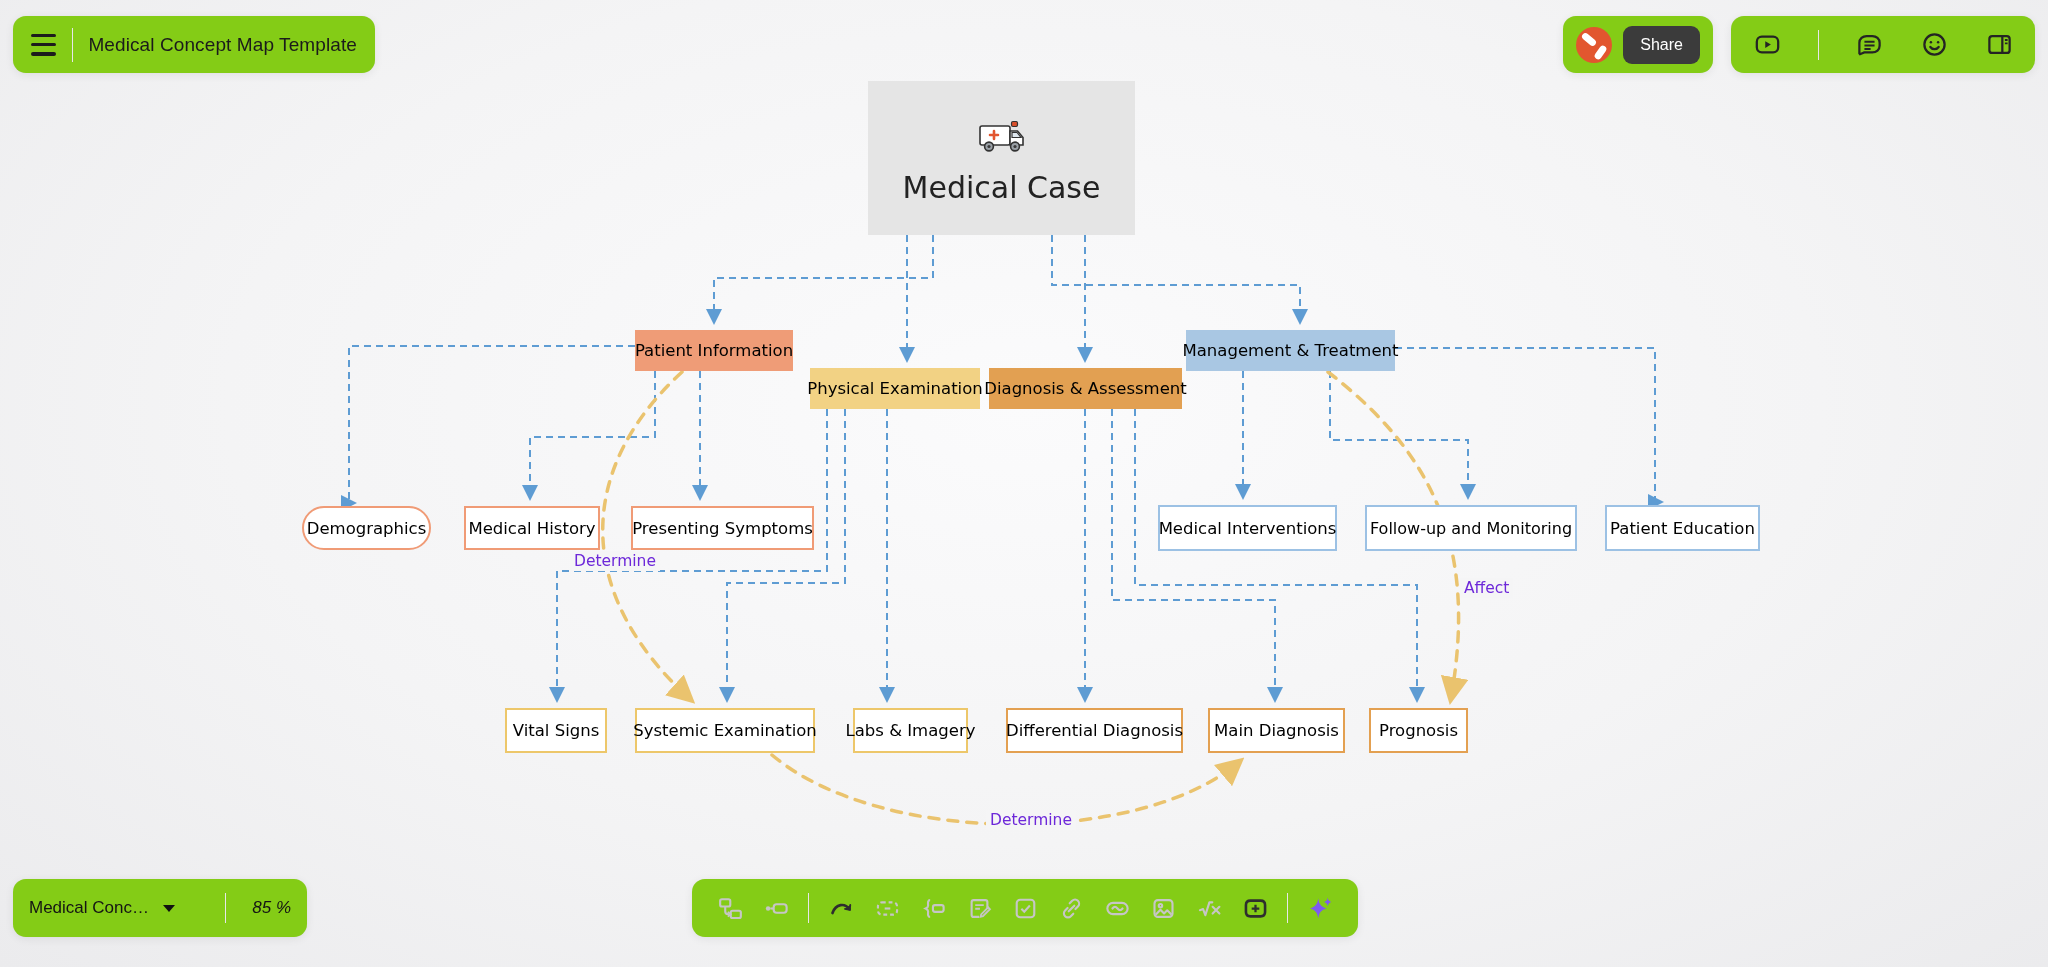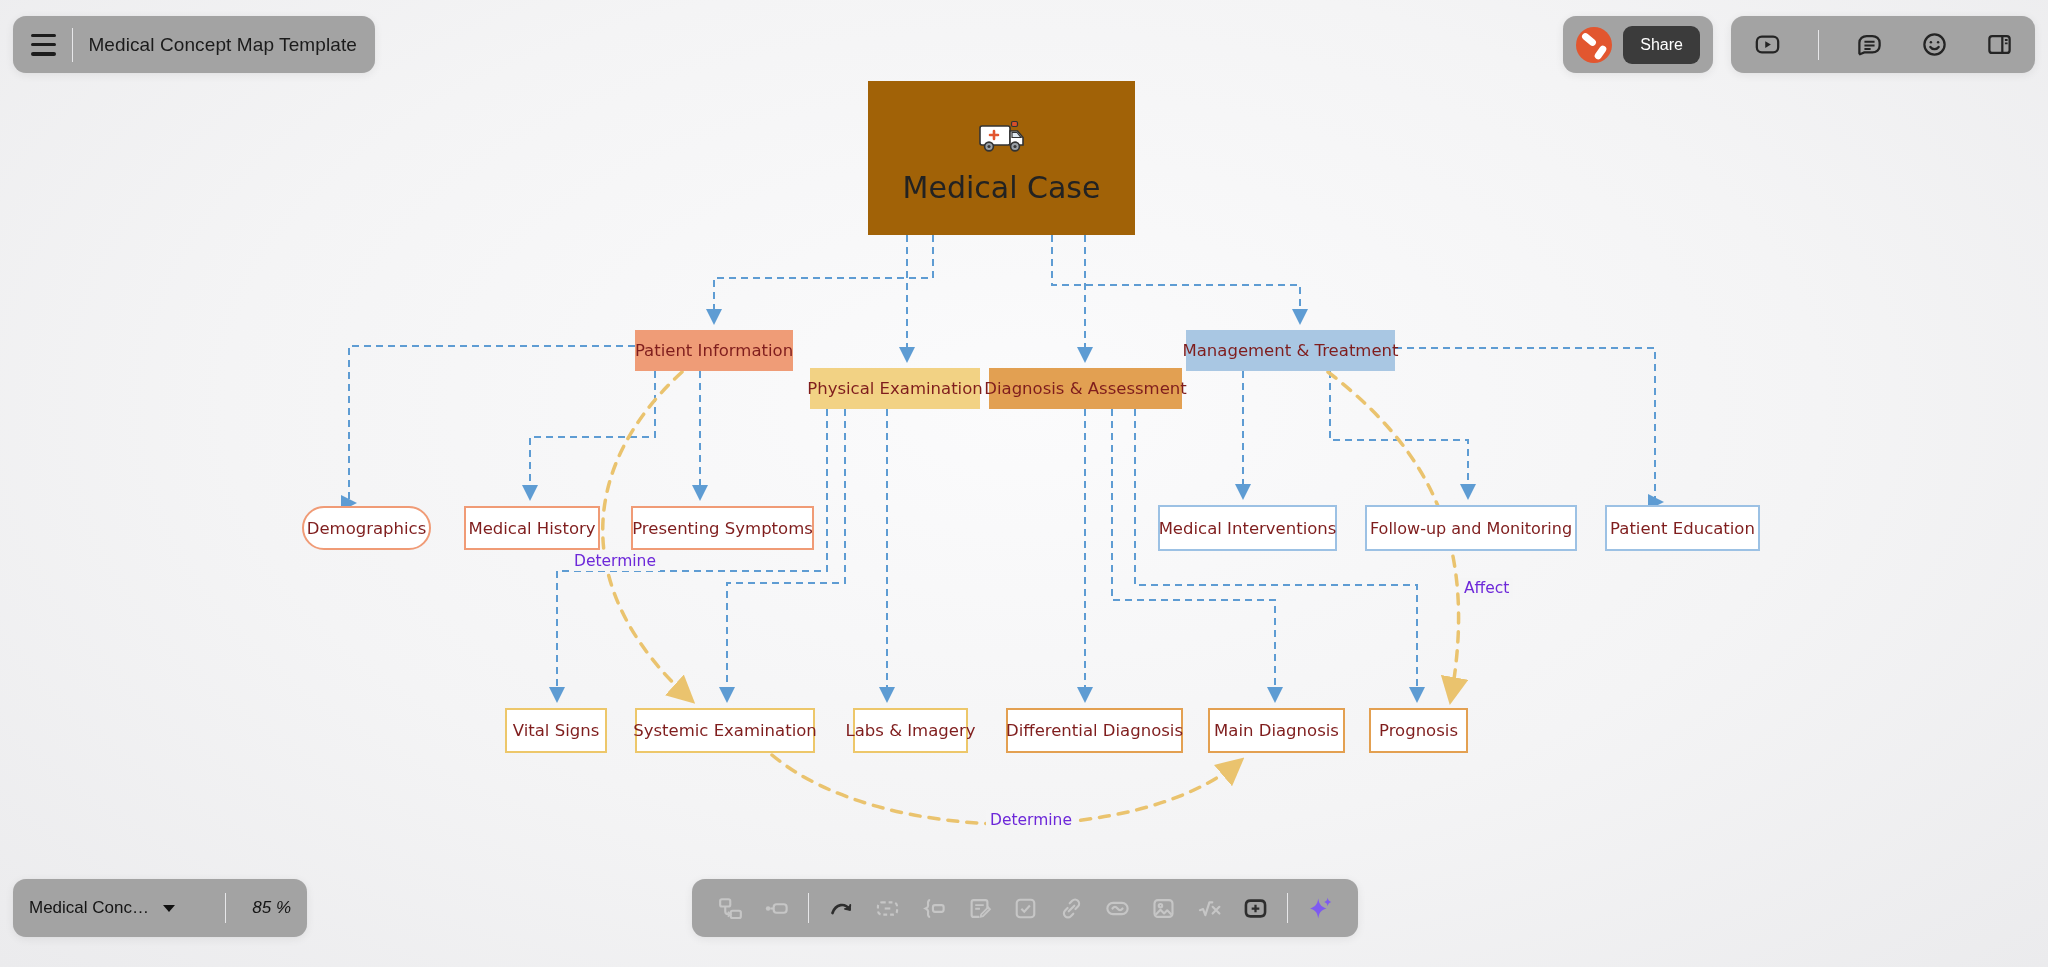--- a/index.html
+++ b/index.html
@@ -3,21 +3,21 @@
 <meta charset="utf-8">
 <style>
   html,body{margin:0;padding:0;}
   body{
     width:2048px;height:967px;overflow:hidden;position:relative;
     font-family:"Liberation Sans",sans-serif;
     background:radial-gradient(ellipse at 50% 42%, #fbfbfc 0%, #f4f4f5 55%, #ebebed 100%);
   }
   
   .card{
-    position:absolute;background:#a3a3a3;border-radius:13px;
+    position:absolute;background:#84cc16;border-radius:13px;
     box-shadow:0 2px 10px rgba(0,0,0,.07),0 0 1px rgba(0,0,0,.06);
     display:flex;align-items:center;
   }
   .vdiv{width:1px;background:#e7e7e9;align-self:center;}
   
   #hcard-left{left:13px;top:16px;width:362px;height:57px;padding:0 18px;box-sizing:border-box;gap:16px;}
   .hamburger{width:30px;height:22px;display:flex;flex-direction:column;justify-content:space-between;cursor:pointer;}
   .hamburger i{display:block;height:3.2px;border-radius:2px;background:#1c1c1c;}
   #doc-title{font-size:19px;color:#1b1b1b;font-weight:500;letter-spacing:.1px;white-space:nowrap;}
   
@@ -38,23 +38,23 @@
   #fcard-left .vdiv{height:30px;}
   #zoom-level{font-size:17px;color:#141414;margin-left:16px;white-space:nowrap;font-style:italic;}
   
   #fcard-tools{left:692px;top:879px;width:666px;height:58px;padding:0 24px;box-sizing:border-box;justify-content:space-between;}
   .ticon{width:28px;height:28px;display:flex;align-items:center;justify-content:center;cursor:pointer;background:none;border:none;padding:0;color:#c6c6c6;}
   .ticon.active{color:#2e2e2e;}
   .ticon.ai{color:#7E5AF0;}
   #fcard-tools .vdiv{height:30px;}
   
   .n{position:absolute;box-sizing:border-box;display:flex;align-items:center;justify-content:center;
-     font-family:"DejaVu Sans",sans-serif;font-size:16.5px;font-weight:500;color:#7f1d1d;
+     font-family:"DejaVu Sans",sans-serif;font-size:16.5px;font-weight:500;color:#000000;
      text-align:center;white-space:nowrap;cursor:pointer;}
-  .root{background:#a16207;flex-direction:column;gap:14px;font-size:30px;font-weight:500;color:#222;padding-top:6px;}
+  .root{background:#e5e5e5;flex-direction:column;gap:14px;font-size:30px;font-weight:500;color:#222;padding-top:6px;}
   .f-salmon{background:#EF9C77;}
   .f-gold{background:#F2D284;}
   .f-orange{background:#E2A052;}
   .f-blue{background:#A9C7E3;}
   .o-salmon{background:#fff;border:2px solid #F09B76;}
   .o-blue{background:#fff;border:2px solid #9CC1E4;}
   .o-gold{background:#fff;border:2px solid #EDC76A;}
   .o-orange{background:#fff;border:2px solid #E3A051;}
   
   .edge-label{position:absolute;font-family:"DejaVu Sans",sans-serif;font-size:15.5px;color:#6d28d9;

